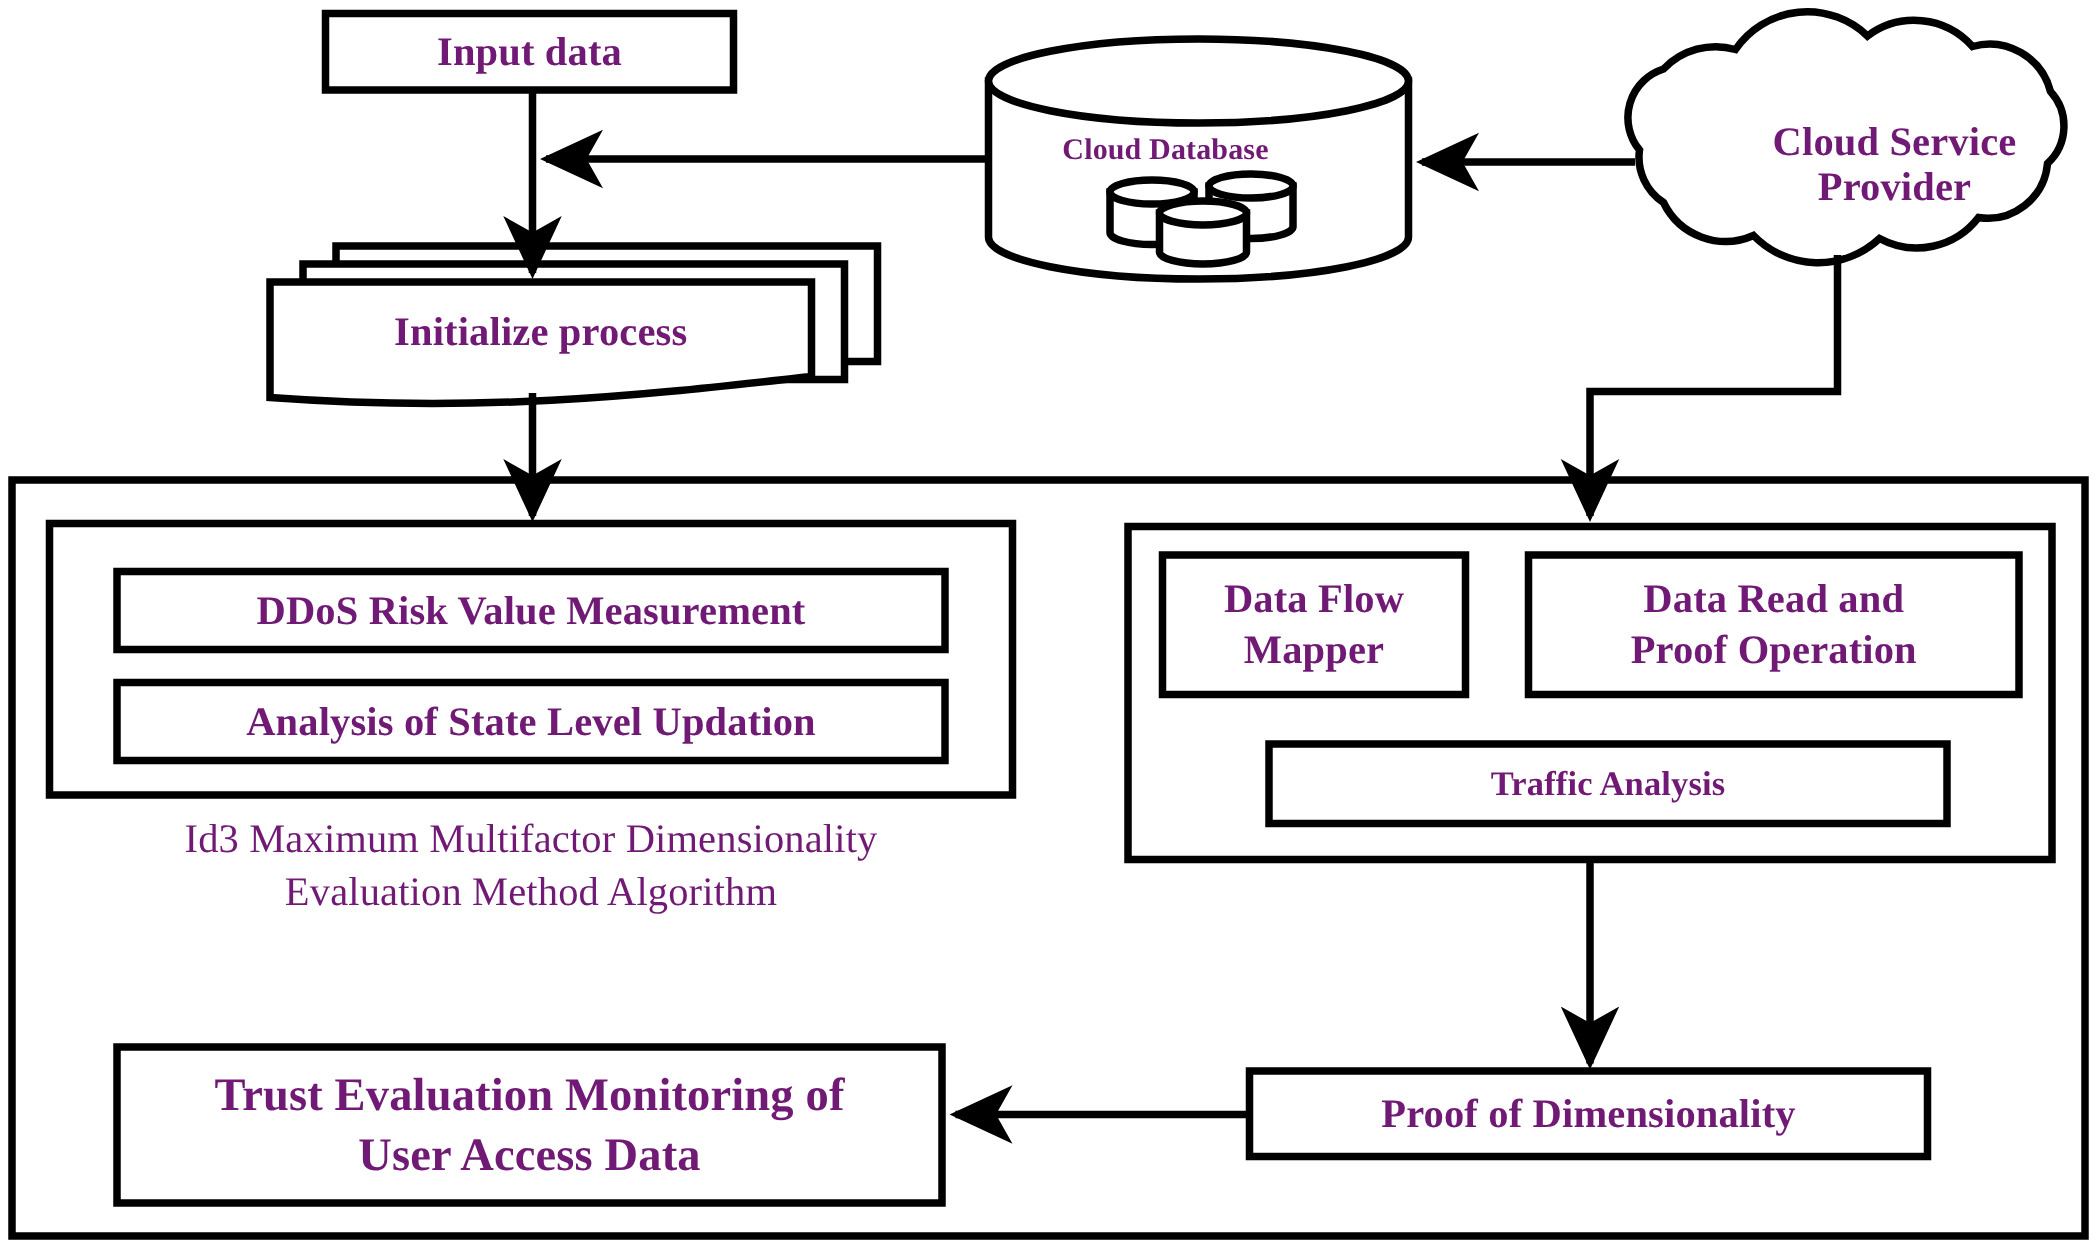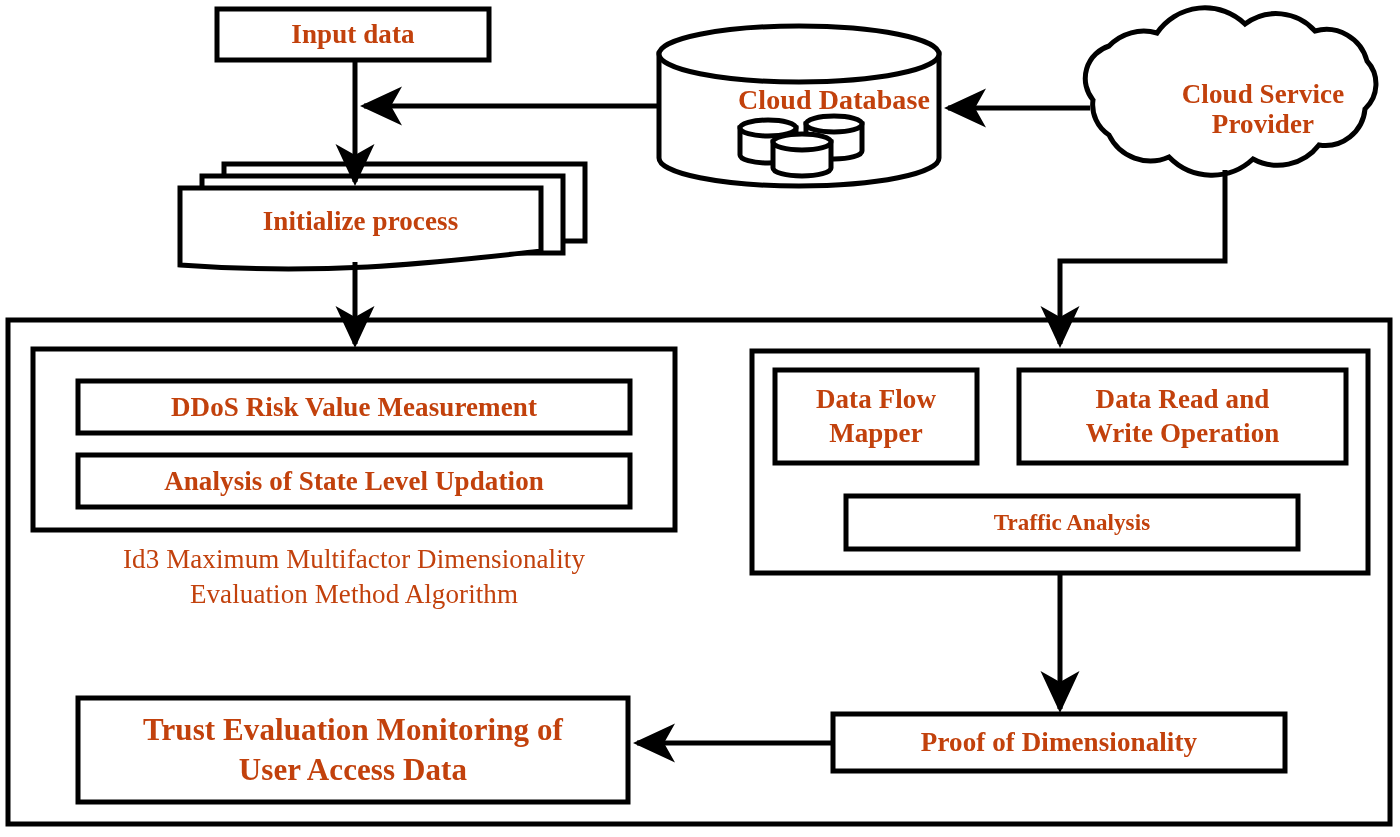--- a/index.html
+++ b/index.html
@@ -38,21 +38,21 @@
     stroke-linecap: butt;
   }
   .arrowhead {
     fill: #000000;
     stroke: none;
   }
   .lbl {
     position: absolute;
     text-align: center;
     font-weight: bold;
-    color: #c2410c;
+    color: #701a75;
     line-height: 1.12;
     letter-spacing: 0.1px;
     white-space: pre-line;
     display: flex;
     align-items: center;
     justify-content: center;
     pointer-events: none;
   }
   .lbl-regular {
     font-weight: normal;
@@ -135,39 +135,39 @@
 
     <path d="M355,262 L355,344" class="connector" marker-end="url(#ah)"></path>
 
     <path d="M1060,573 L1060,709" class="connector" marker-end="url(#ah)"></path>
 
     <path d="M833,743 L637,743" class="connector" marker-end="url(#ah)"></path>
   </svg>
 
   <div class="lbl" style="left:217px; top:9px; width:272px; height:51px; font-size:27px;">Input data</div>
 
-  <div class="lbl" style="left:694px; top:78px; width:280px; height:44px; font-size:28px;">Cloud Database</div>
+  <div class="lbl" style="left:637px; top:78px; width:280px; height:44px; font-size:20px;">Cloud Database</div>
 
   <div class="lbl" style="left:1118px; top:70px; width:290px; height:78px; font-size:27px;">Cloud Service
 Provider</div>
 
   <div class="lbl" style="left:180px; top:192px; width:361px; height:58px; font-size:27px;">Initialize process</div>
 
   <div class="lbl" style="left:78px; top:381px; width:552px; height:52px; font-size:27px;">DDoS Risk Value Measurement</div>
 
   <div class="lbl" style="left:78px; top:455px; width:552px; height:52px; font-size:27px;">Analysis of State Level Updation</div>
 
   <div class="lbl lbl-regular" style="left:33px; top:540px; width:642px; height:74px; font-size:27px; line-height:1.28;">Id3 Maximum Multifactor Dimensionality
 Evaluation Method Algorithm</div>
 
   <div class="lbl" style="left:775px; top:370px; width:202px; height:93px; font-size:27px; line-height:1.25;font-family:Liberation Serif, serif;">Data Flow
 Mapper</div>
 
   <div class="lbl" style="left:1019px; top:370px; width:327px; height:93px; font-size:27px; line-height:1.25;">Data Read and
-Write Operation</div>
+Proof Operation</div>
 
   <div class="lbl" style="left:846px; top:496px; width:452px; height:53px; font-size:23px;">Traffic Analysis</div>
 
   <div class="lbl" style="left:78px; top:698px; width:550px; height:104px; font-size:31px; line-height:1.3;">Trust Evaluation Monitoring of
 User Access Data</div>
 
   <div class="lbl" style="left:833px; top:714px; width:452px; height:57px; font-size:27px;">Proof of Dimensionality</div>
 
 </div>
 

